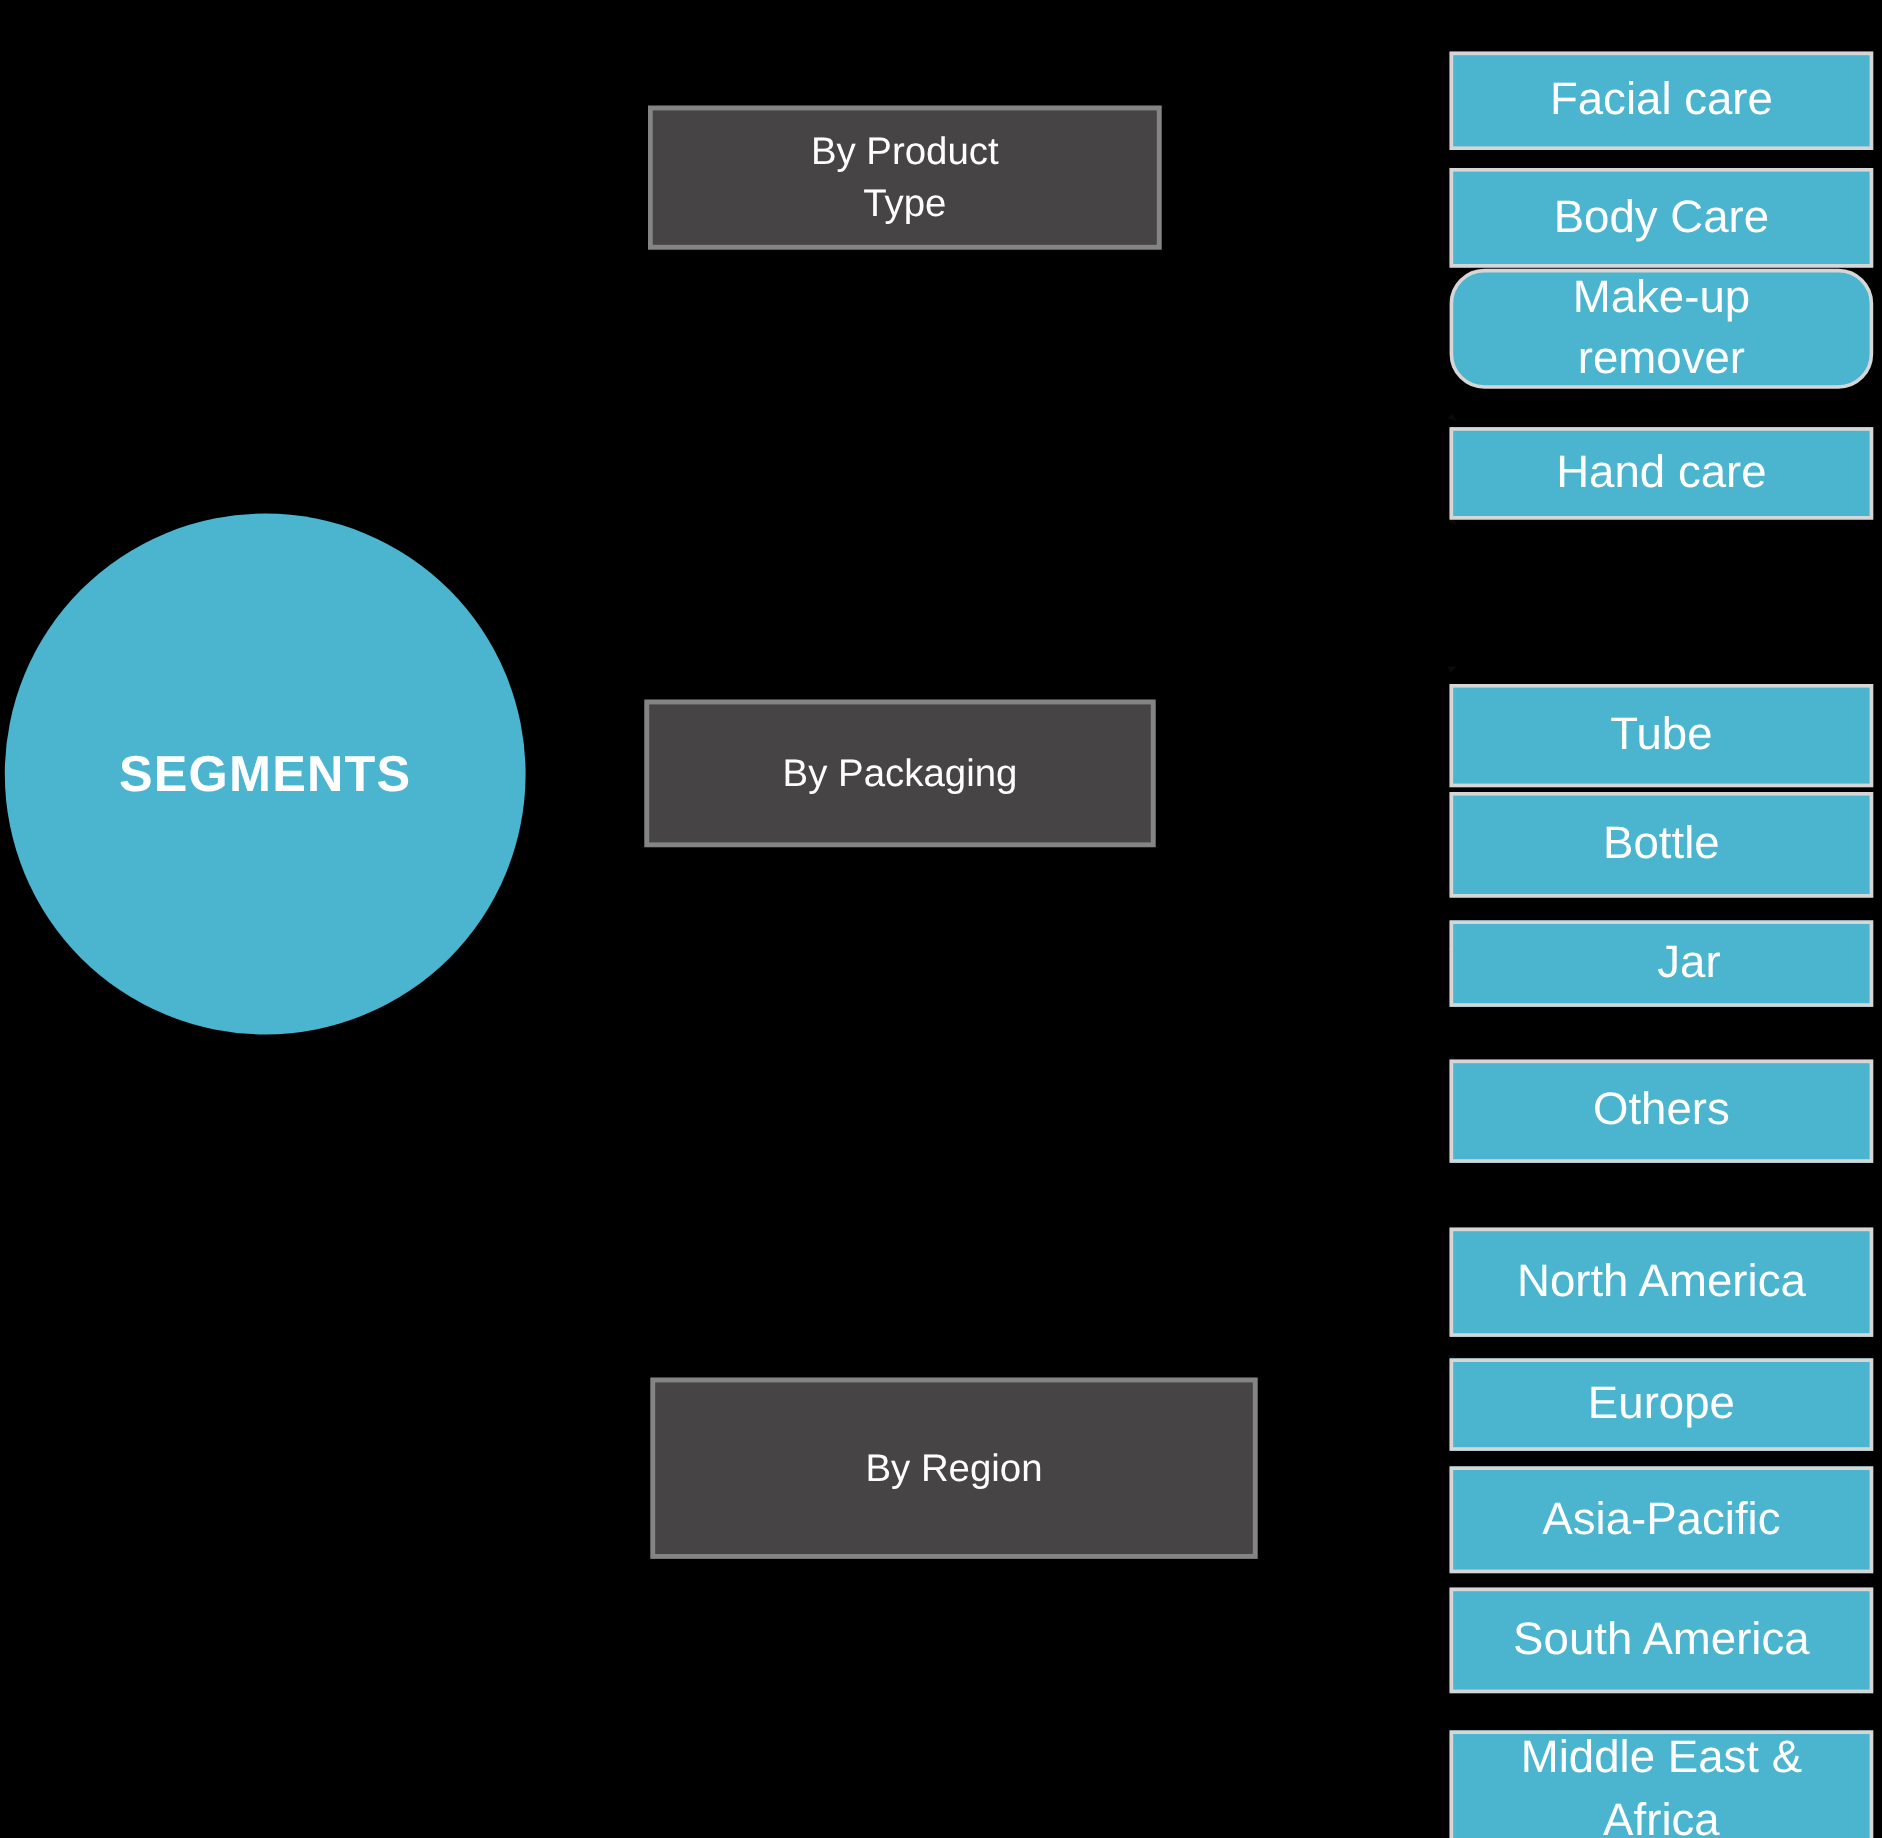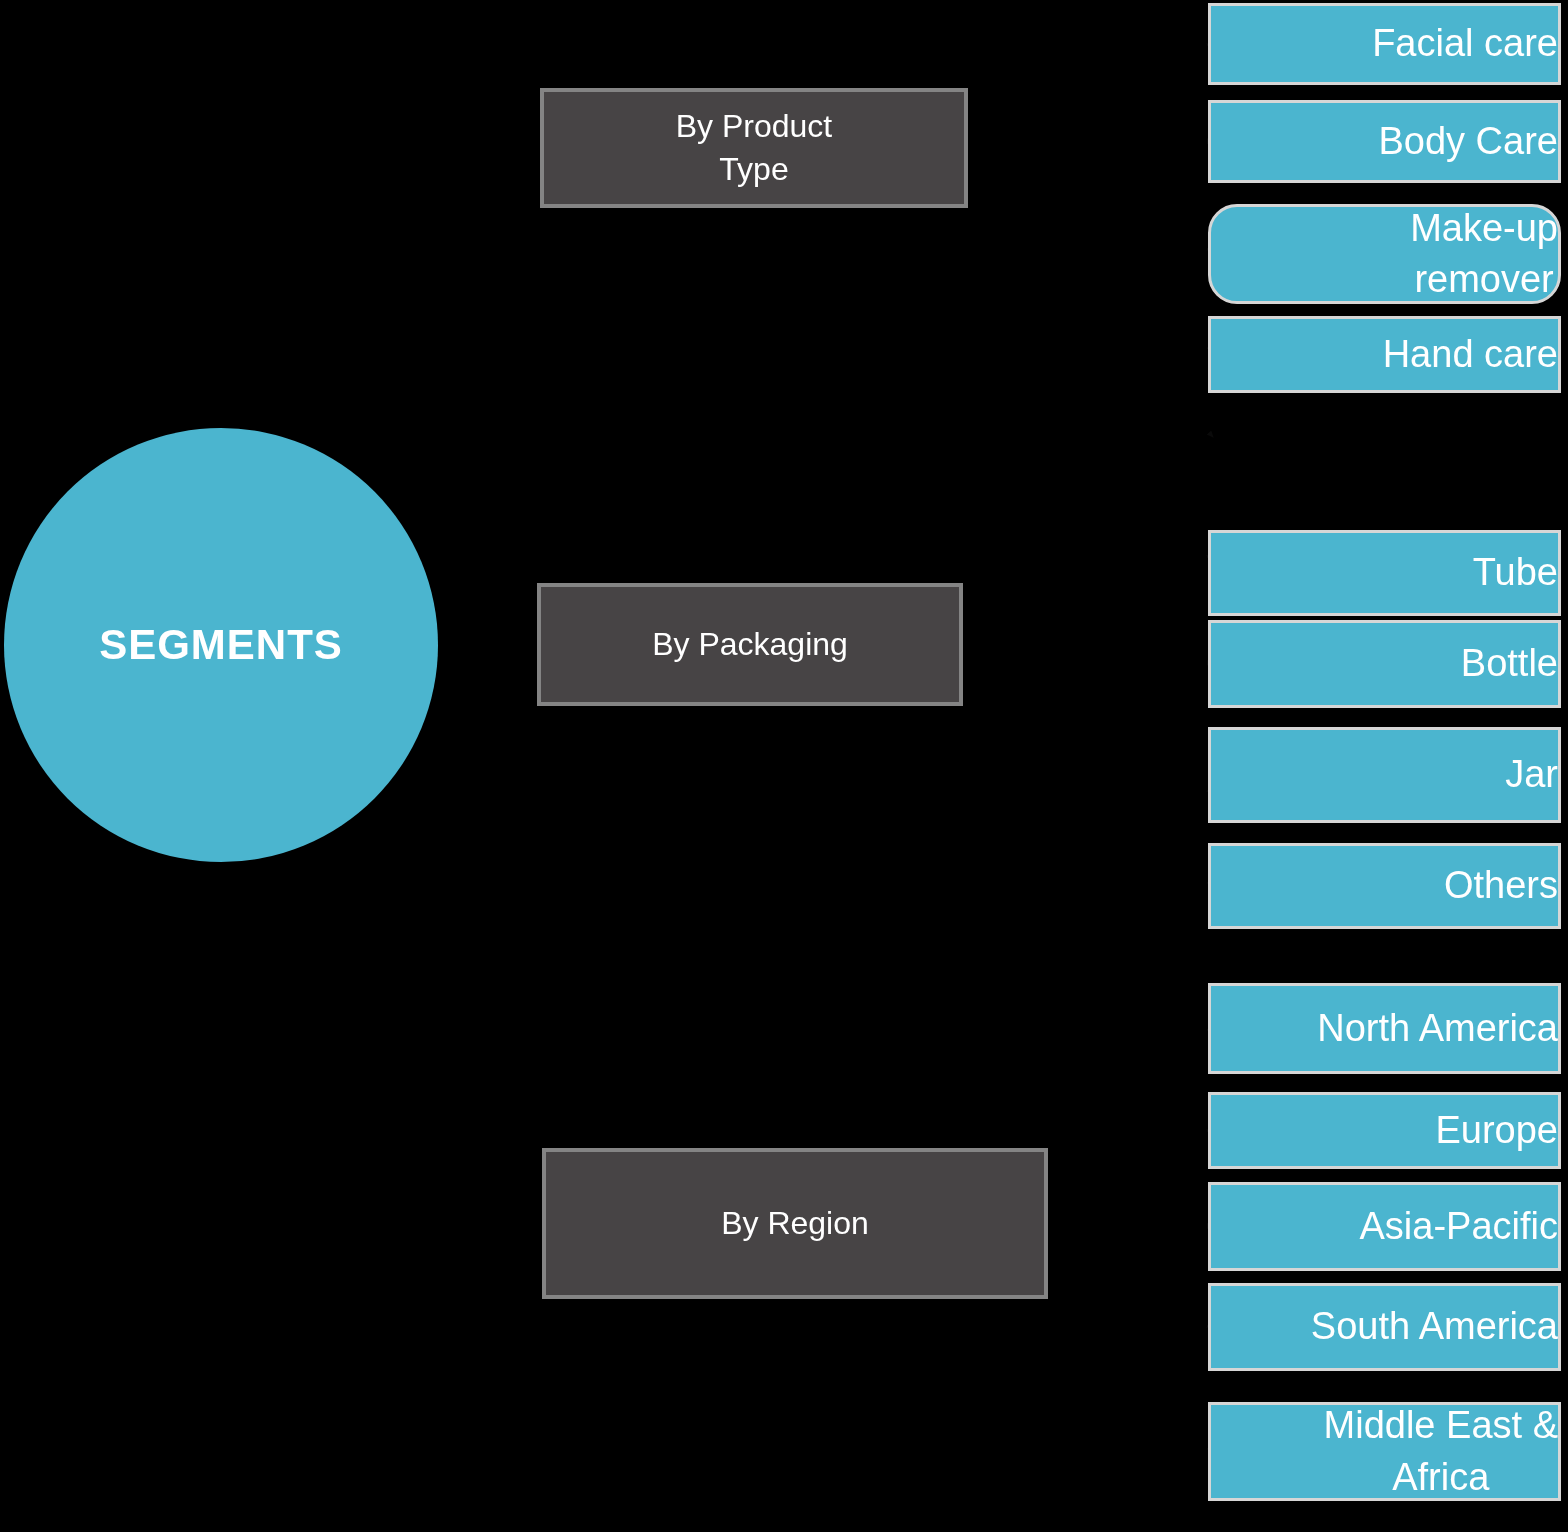--- a/index.html
+++ b/index.html
@@ -65,21 +65,22 @@
   
   .leaf {
     position: absolute;
     left: 1208px;
     width: 353px;
     box-sizing: border-box;
     background: #4bb5cf;
     border: 3px solid #d6d6d6;
     display: flex;
     align-items: center;
-    justify-content: flex-end;
+    justify-content: center;
+    margin-top: 40px;
   }
   .leaf-label {
     color: #ffffff;
     font-size: 38px;
     font-weight: 300;
     text-align: center;
     white-space: pre-line;
     line-height: 1.35;
   }
 </style>
@@ -133,35 +134,35 @@
   <div class="category" style="left:542px; top:1148px; width:506px; height:151px;">
     <div class="category-label">By Region</div>
   </div>
 
   <div class="leaf" style="top:3px; height:82px;">
     <div class="leaf-label">Facial care</div>
   </div>
   <div class="leaf" style="top:100px; height:83px;">
     <div class="leaf-label">Body Care</div>
   </div>
-  <div class="leaf" style="top:204px; height:100px;border-radius:29px;">
+  <div class="leaf" style="top:184px; height:100px;border-radius:29px;">
     <div class="leaf-label">Make-up
 remover</div>
   </div>
   <div class="leaf" style="top:316px; height:77px;">
     <div class="leaf-label">Hand care</div>
   </div>
 
   <div class="leaf" style="top:530px; height:86px;">
     <div class="leaf-label">Tube</div>
   </div>
   <div class="leaf" style="top:620px; height:88px;">
     <div class="leaf-label">Bottle</div>
   </div>
-  <div class="leaf" style="top:727px; height:96px;padding-left:46px;">
+  <div class="leaf" style="top:727px; height:72px;padding-left:46px;">
     <div class="leaf-label">Jar</div>
   </div>
   <div class="leaf" style="top:983px; height:91px;">
     <div class="leaf-label">North America</div>
   </div>
 
   <div class="leaf" style="top:843px; height:86px;">
     <div class="leaf-label">Others</div>
   </div>
   <div class="leaf" style="top:1092px; height:77px;">

